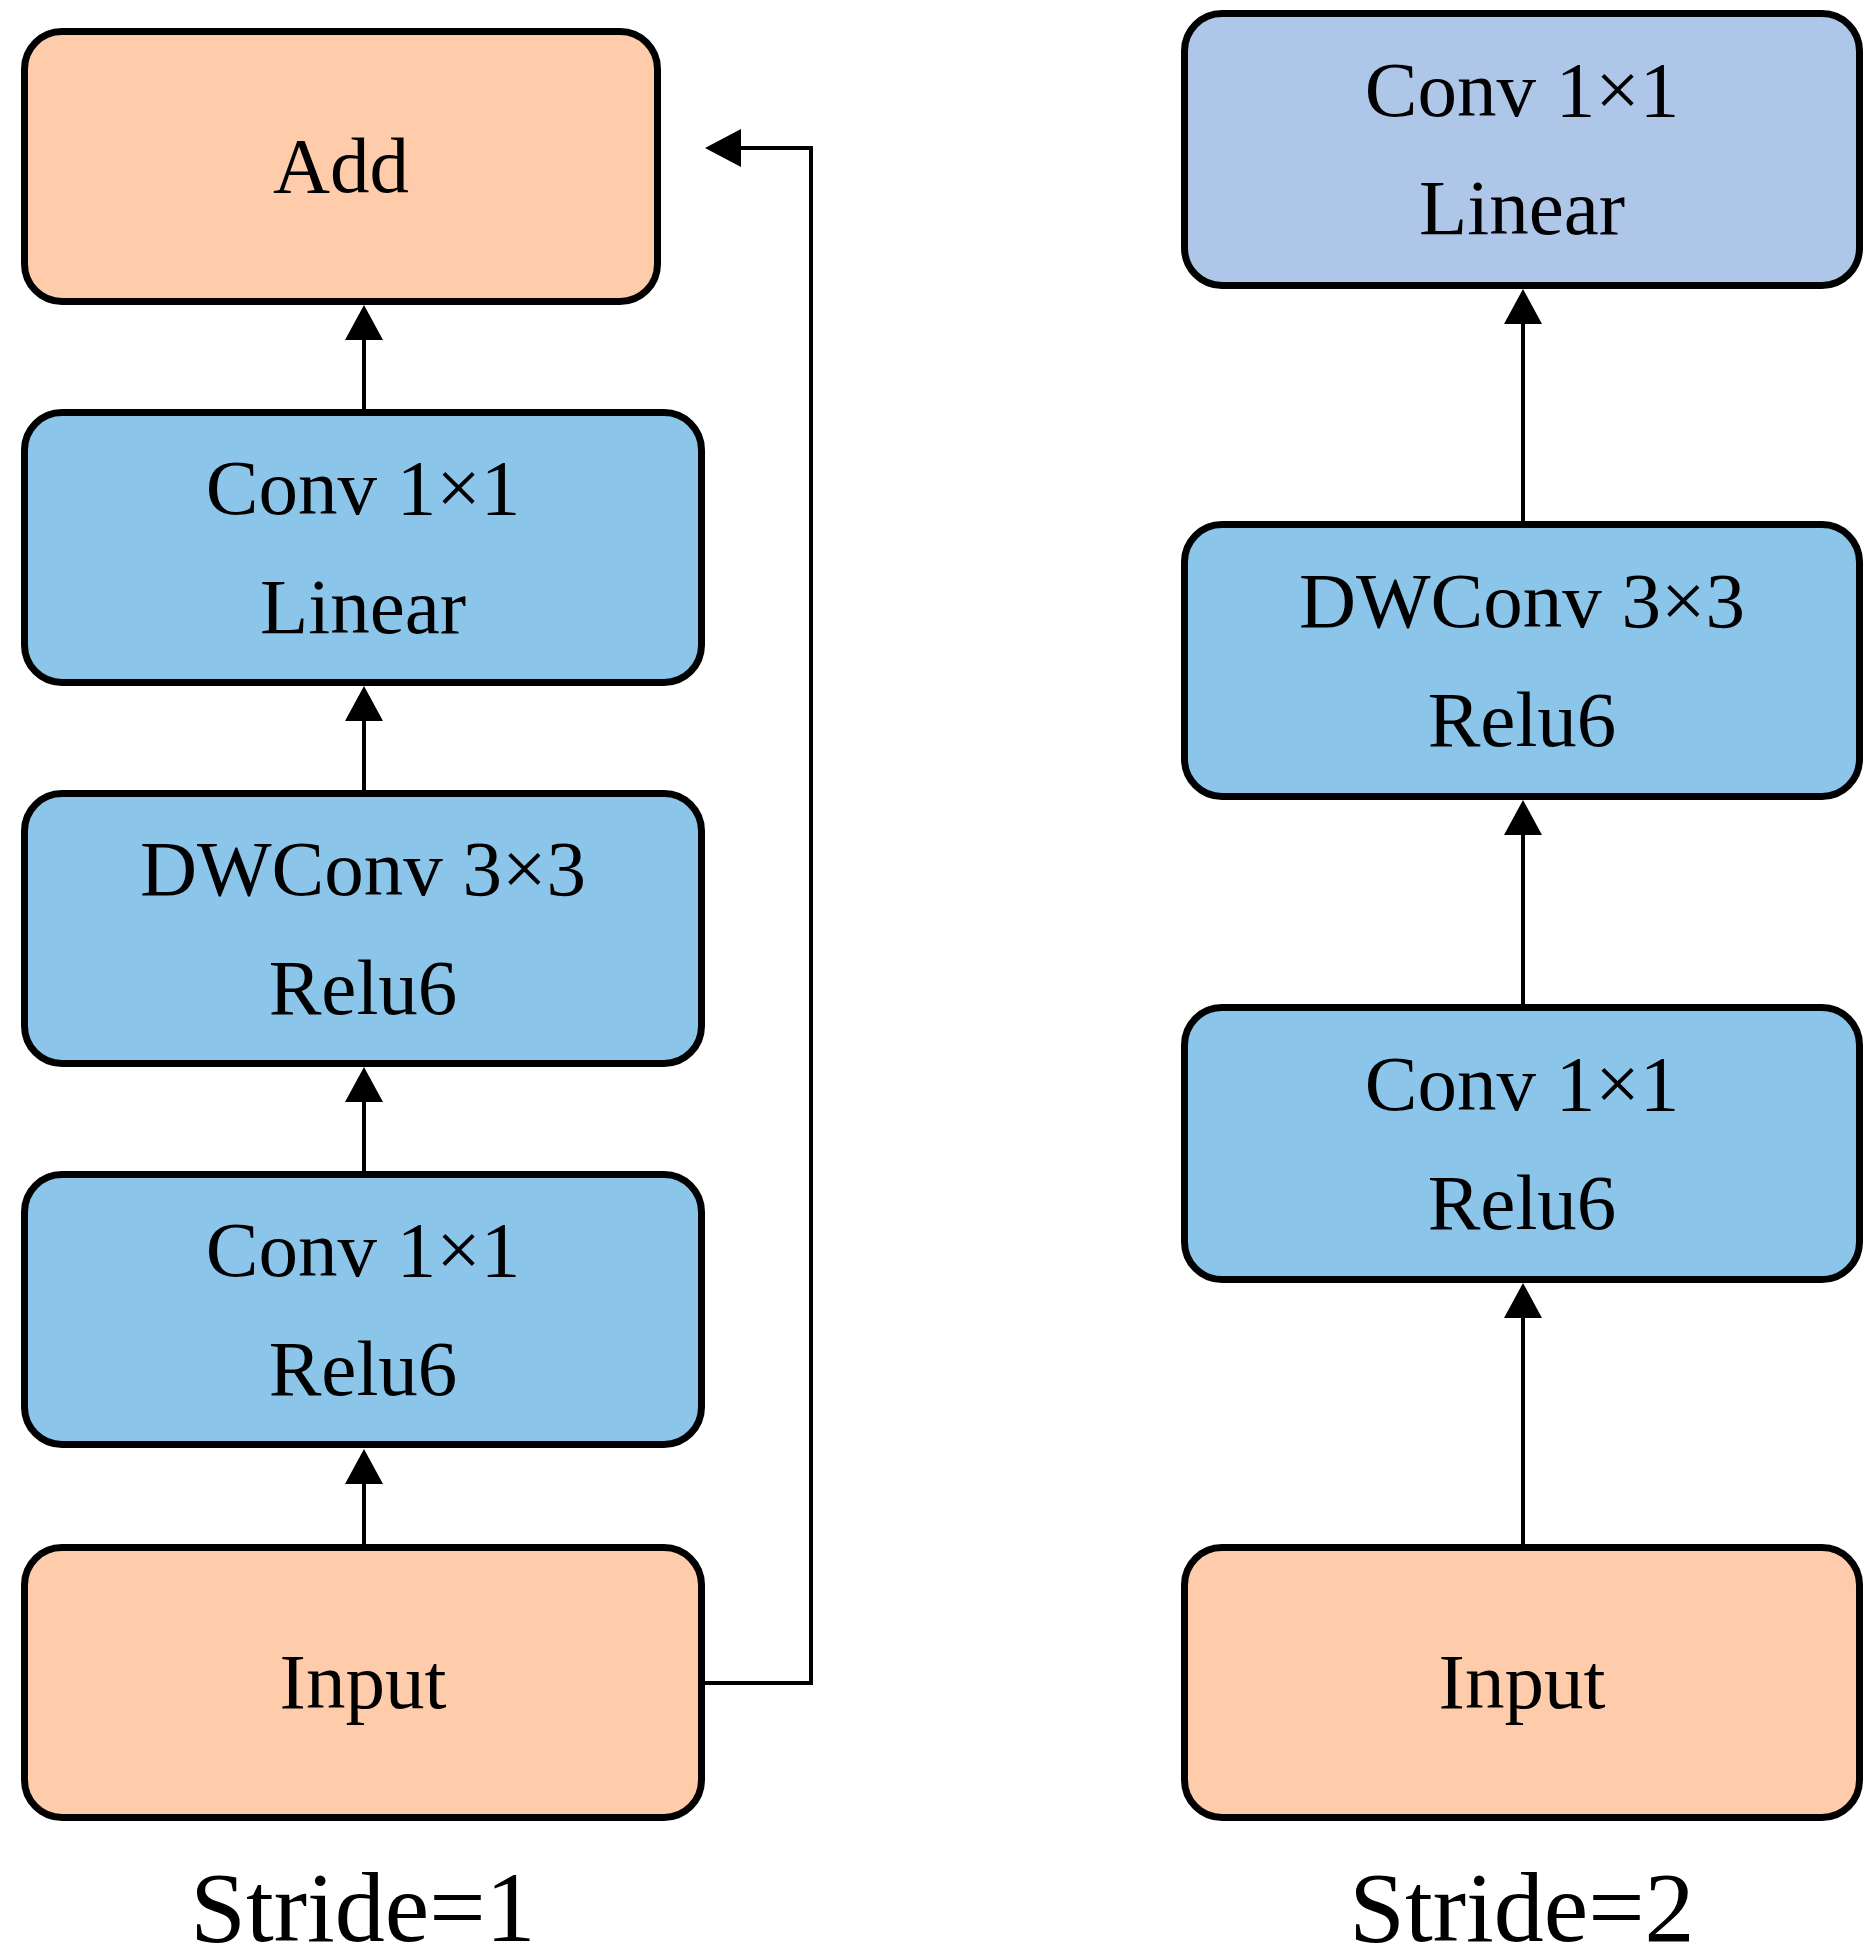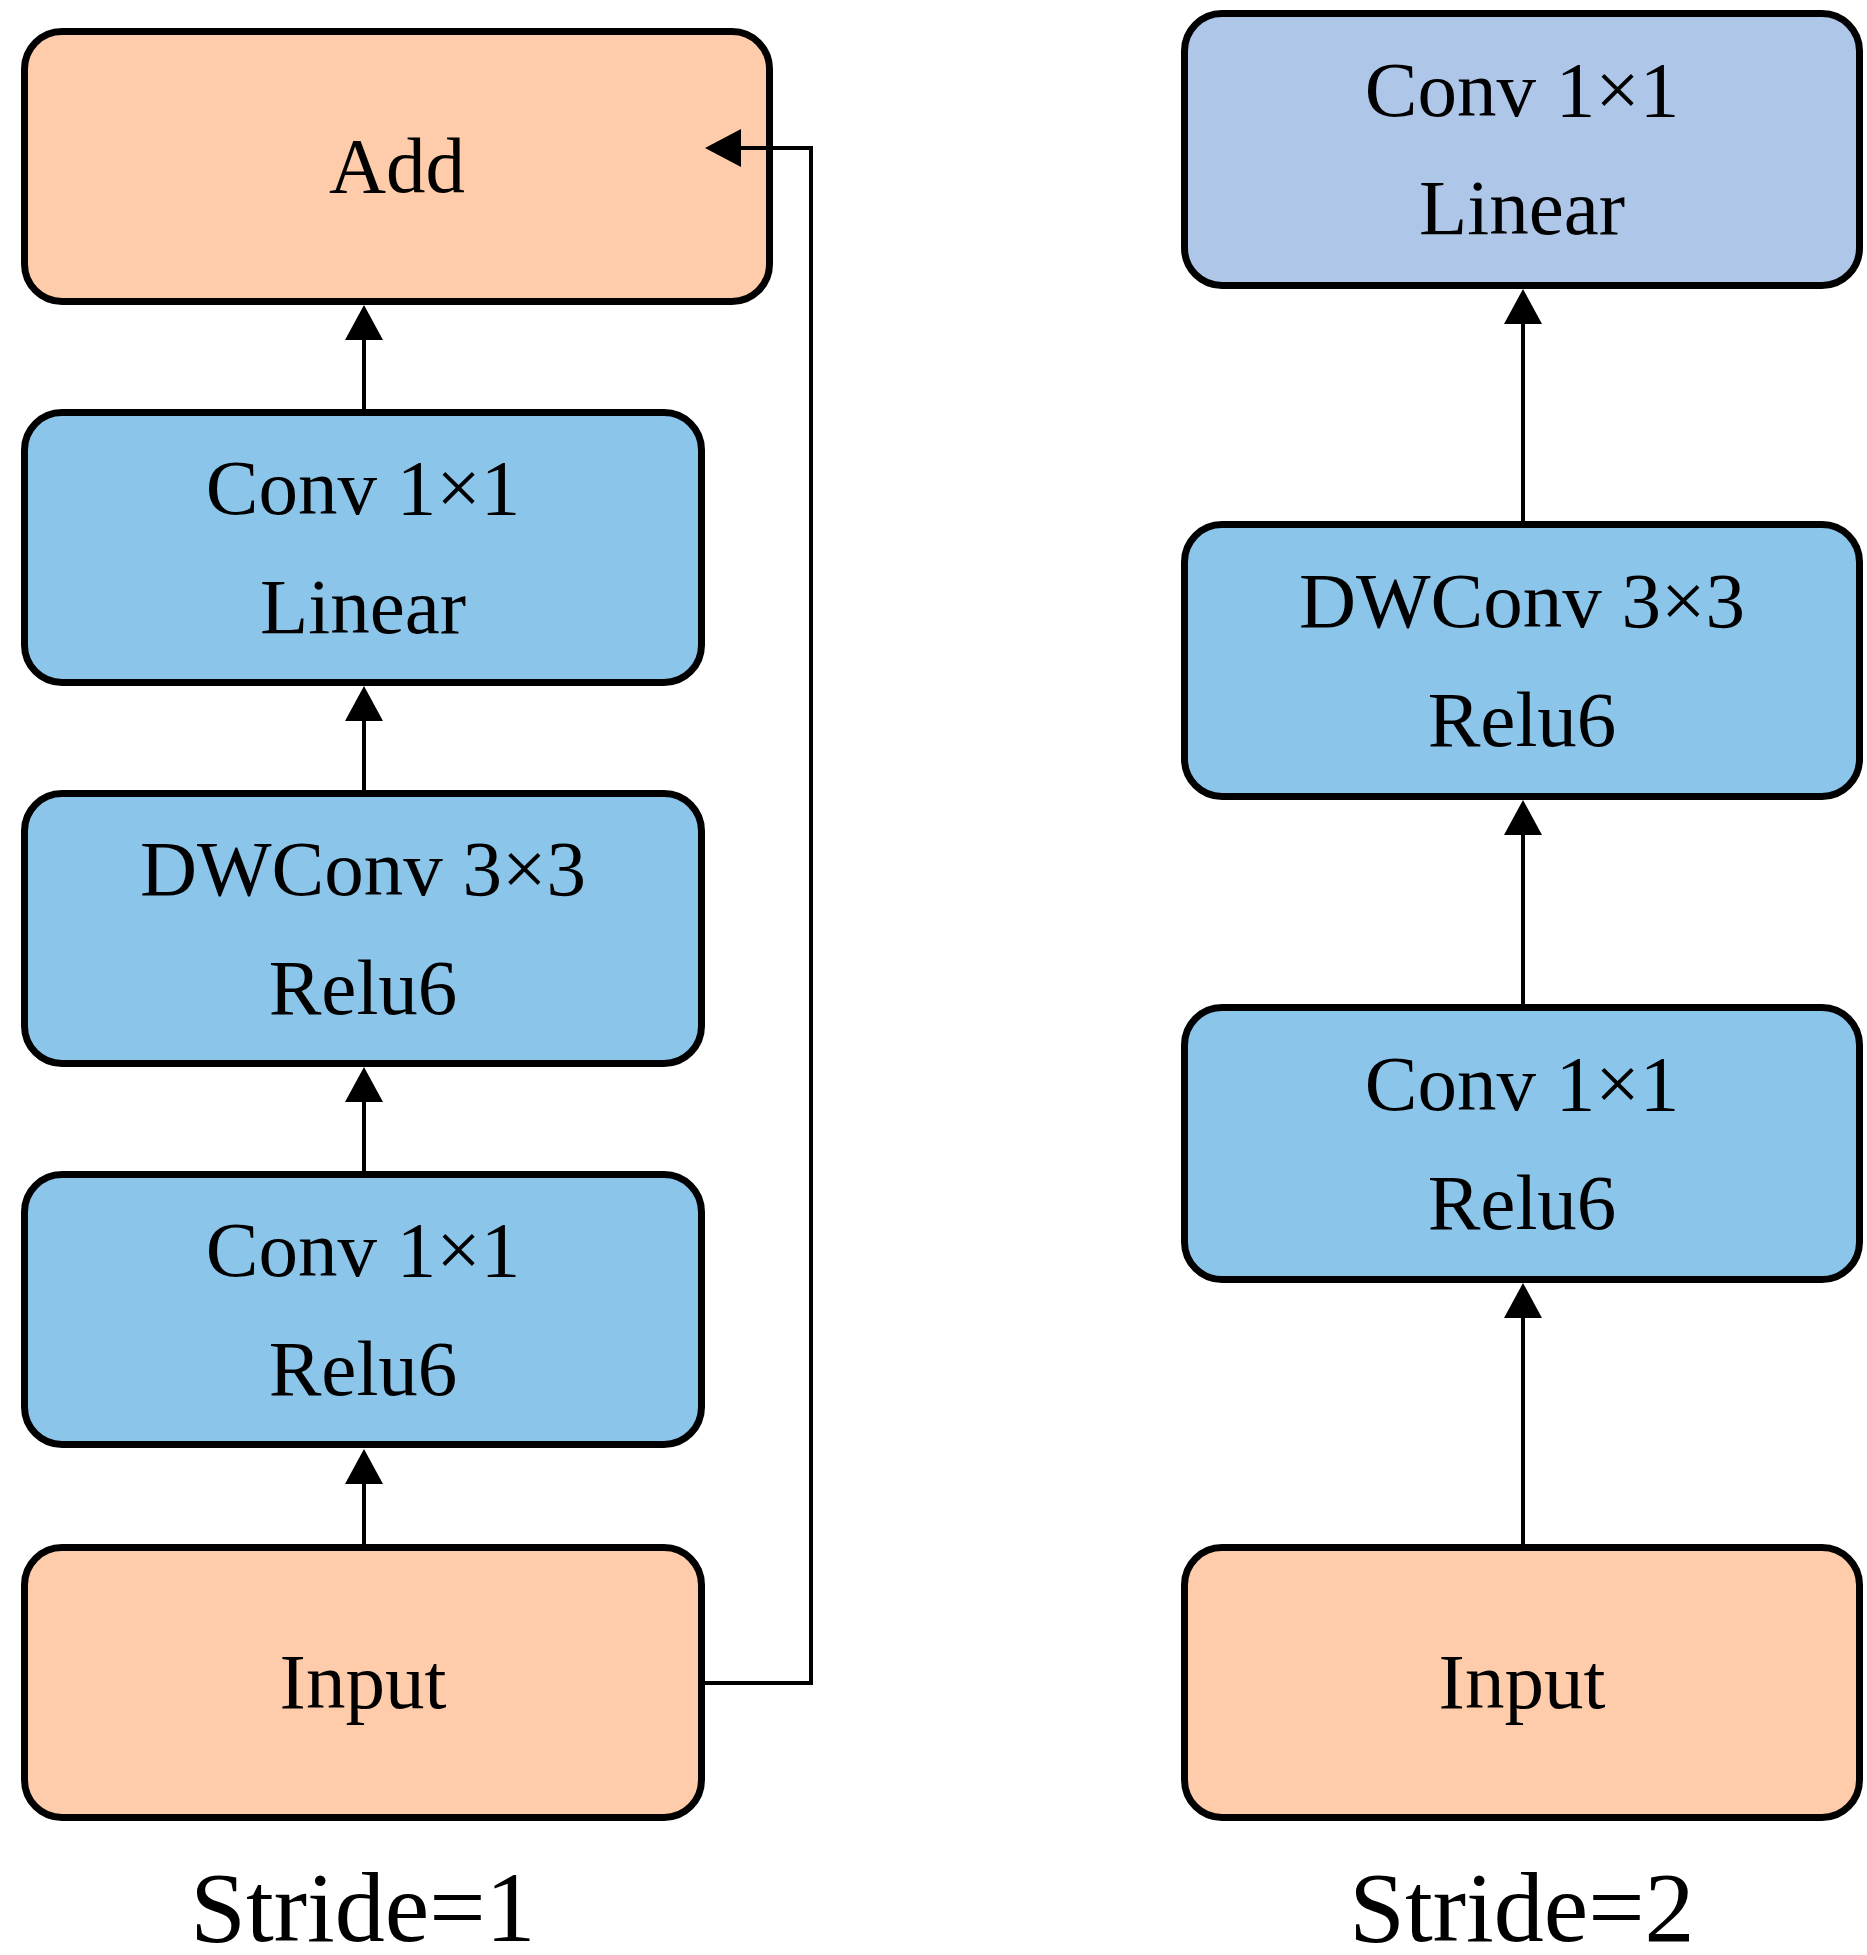--- a/index.html
+++ b/index.html
@@ -57,21 +57,21 @@
     border-top: 19px solid transparent;
     border-bottom: 19px solid transparent;
     border-right: 36px solid #000;
   }
 </style>
 </head>
 <body>
 
 <div class="canvas">
 
-  <div class="node" style="left: 21px; top: 28px; width: 752px; height: 277px; background: rgb(254, 204, 170);">
+  <div class="node" style="left: 21px; top: 28px; width: 640px; height: 277px; background: rgb(254, 204, 170);">
     <span class="bline">Add</span>
   </div>
 
   <div class="node" style="left: 21px; top: 409px; width: 684px; height: 277px; background: rgb(140, 197, 234);">
     <span class="bline">Conv 1×1</span>
     <span class="bline">Linear</span>
   </div>
 
   <div class="node" style="left: 21px; top: 790px; width: 684px; height: 277px; background: rgb(140, 197, 234);">
     <span class="bline">DWConv 3×3</span>

